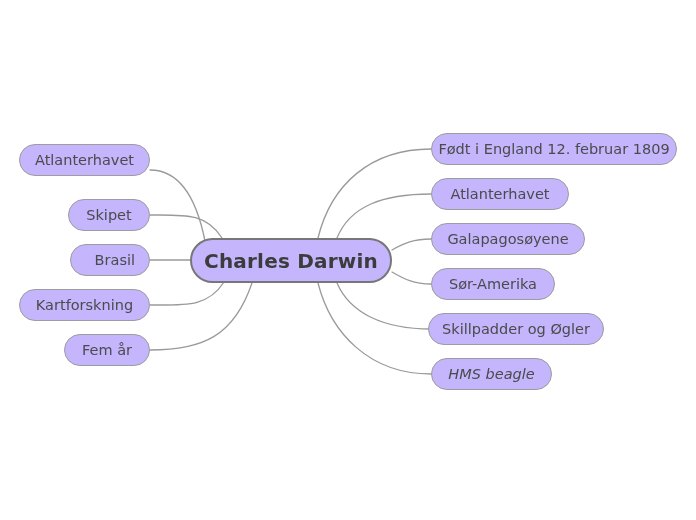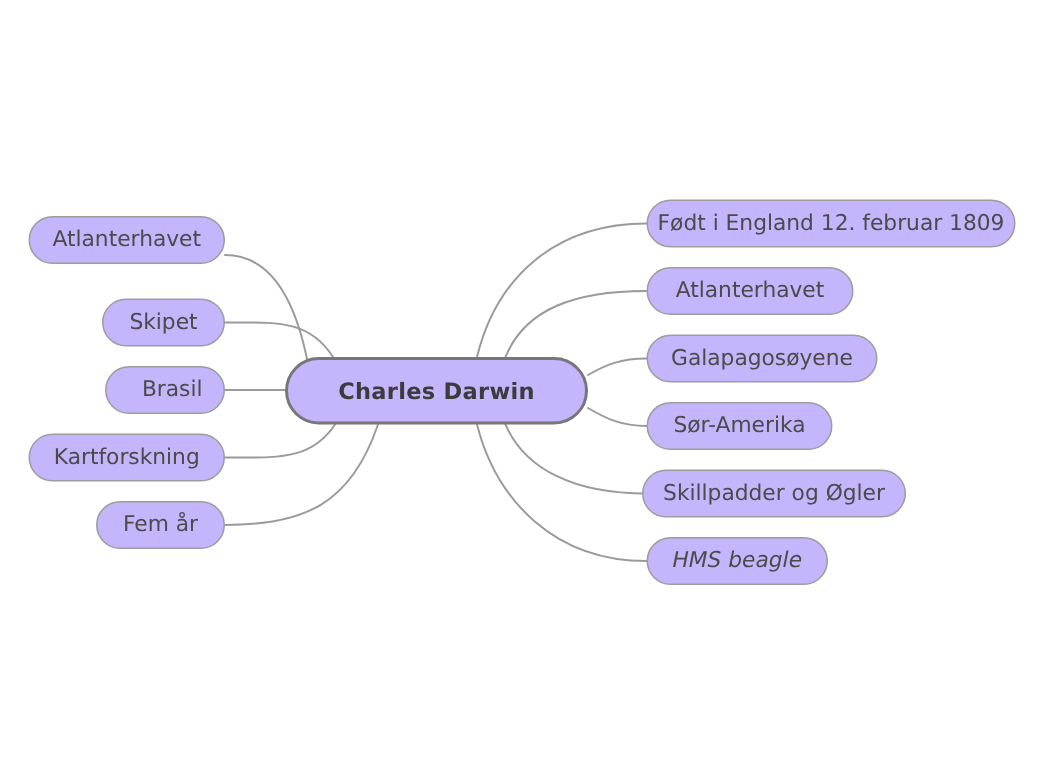--- a/index.html
+++ b/index.html
@@ -42,21 +42,21 @@
     padding: 0 14px;
   }
   .node-root {
     left: 190px;
     top: 238px;
     width: 202px;
     height: 45px;
     border: 2px solid #777777;
     border-radius: 23px;
     color: #3c3c3c;
-    font-size: 15px;
+    font-size: 20px;
     font-weight: 700;
     letter-spacing: 0.2px;
     z-index: 5;
   }
   .node-left  { text-align: center; }
   .node-right { text-align: center; }
 </style>
 </head>
 <body>
 

